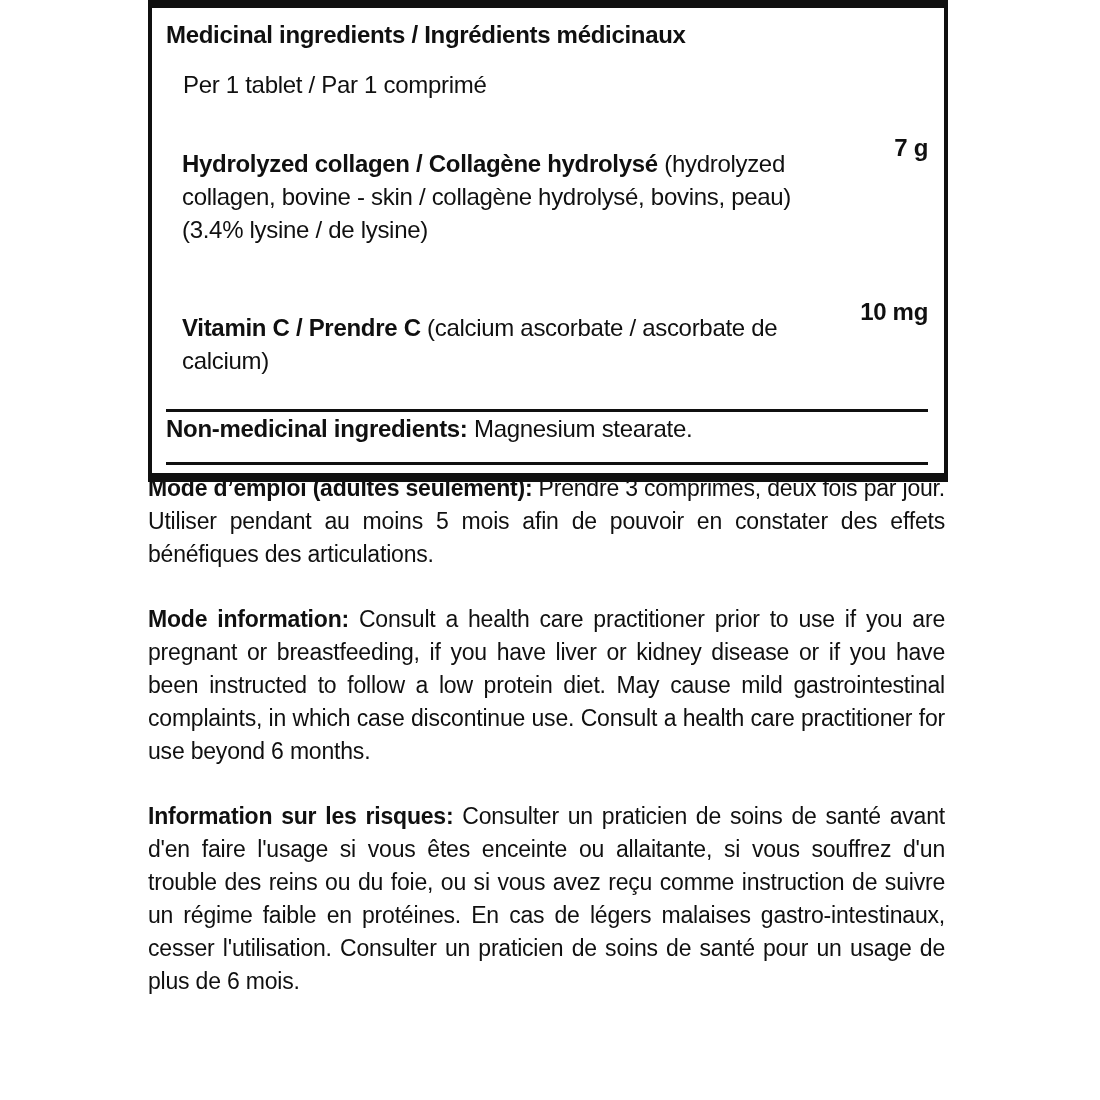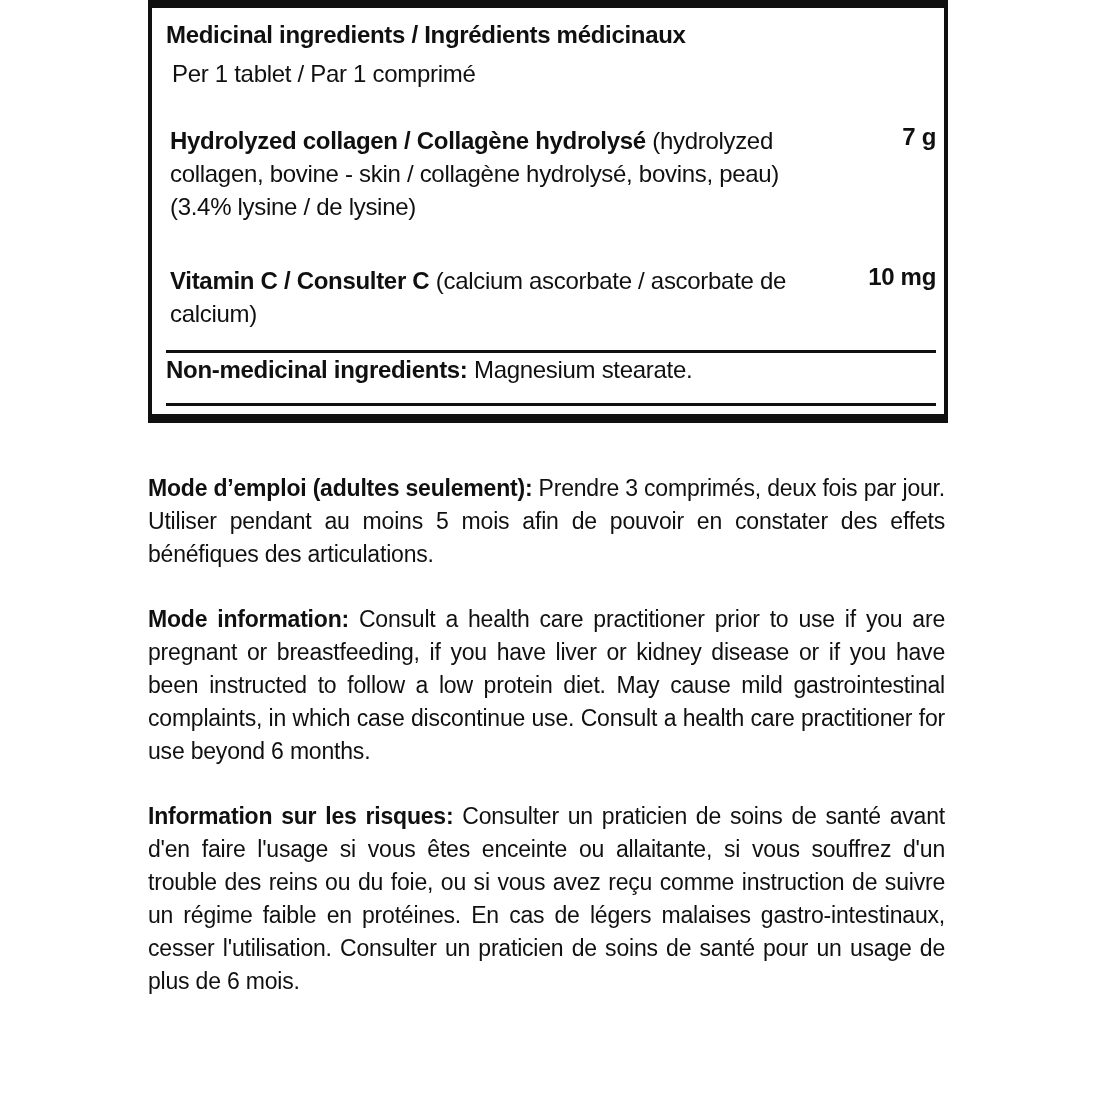--- a/index.html
+++ b/index.html
@@ -13,43 +13,43 @@
 
   
   .facts-box {
     position: absolute;
     left: 148px; top: 0;
     width: 800px;
     box-sizing: border-box;
     border-style: solid;
     border-color: #101010;
     border-width: 8px 4px 9px 4px;
-    padding: 10px 8px 8px 14px;
+    padding: 10px 16px 8px 14px;
     background: #ffffff;
   }
   .facts-box .title {
     margin: 0;
     font-size: 24px; font-weight: bold;
     line-height: 33px;
     letter-spacing: -0.3px;
   }
   .facts-box .serving {
-    margin: 6px;
+    margin: 17px;
     font-size: 24px; line-height: 33px;
     letter-spacing: -0.3px;
   }
   .row {
     display: flex;
     justify-content: space-between;
     align-items: flex-start;
   }
   .row-gap-1 { margin-top: 30px; }
   .row-gap-2 { margin-top: 33px; }
   .row-text {
-    margin: 4px;
+    margin: 16px;
     width: 662px;
     font-size: 24px; line-height: 33px;
     letter-spacing: -0.3px;
   }
   .amount {
     font-size: 24px; font-weight: bold;
     line-height: 33px;
     white-space: nowrap;
     letter-spacing: -0.3px;
   }
@@ -89,21 +89,21 @@
   <section class="facts-box">
     <h1 class="title">Medicinal ingredients / Ingrédients médicinaux</h1>
     <p class="serving">Per 1 tablet / Par 1 comprimé</p>
 
     <div class="row row-gap-1">
       <p class="row-text"><span class="b">Hydrolyzed collagen / Collagène hydrolysé</span><span> (hydrolyzed collagen, bovine - skin / collagène hydrolysé, bovins, peau) (3.4% lysine / de lysine)</span></p>
       <span class="amount">7 g</span>
     </div>
 
     <div class="row row-gap-2">
-      <p class="row-text"><span class="b">Vitamin C / Consulter C</span><span> (calcium ascorbate / ascorbate de calcium)</span></p>
+      <p class="row-text"><span class="b">Vitamin C / Prendre C</span><span> (calcium ascorbate / ascorbate de calcium)</span></p>
       <span class="amount">10 mg</span>
     </div>
 
     <hr class="rule">
 
     <p class="nm"><span class="b">Non-medicinal ingredients:</span><span> Magnesium stearate.</span></p>
 
     <hr class="rule rule-2">
 
   </section>

